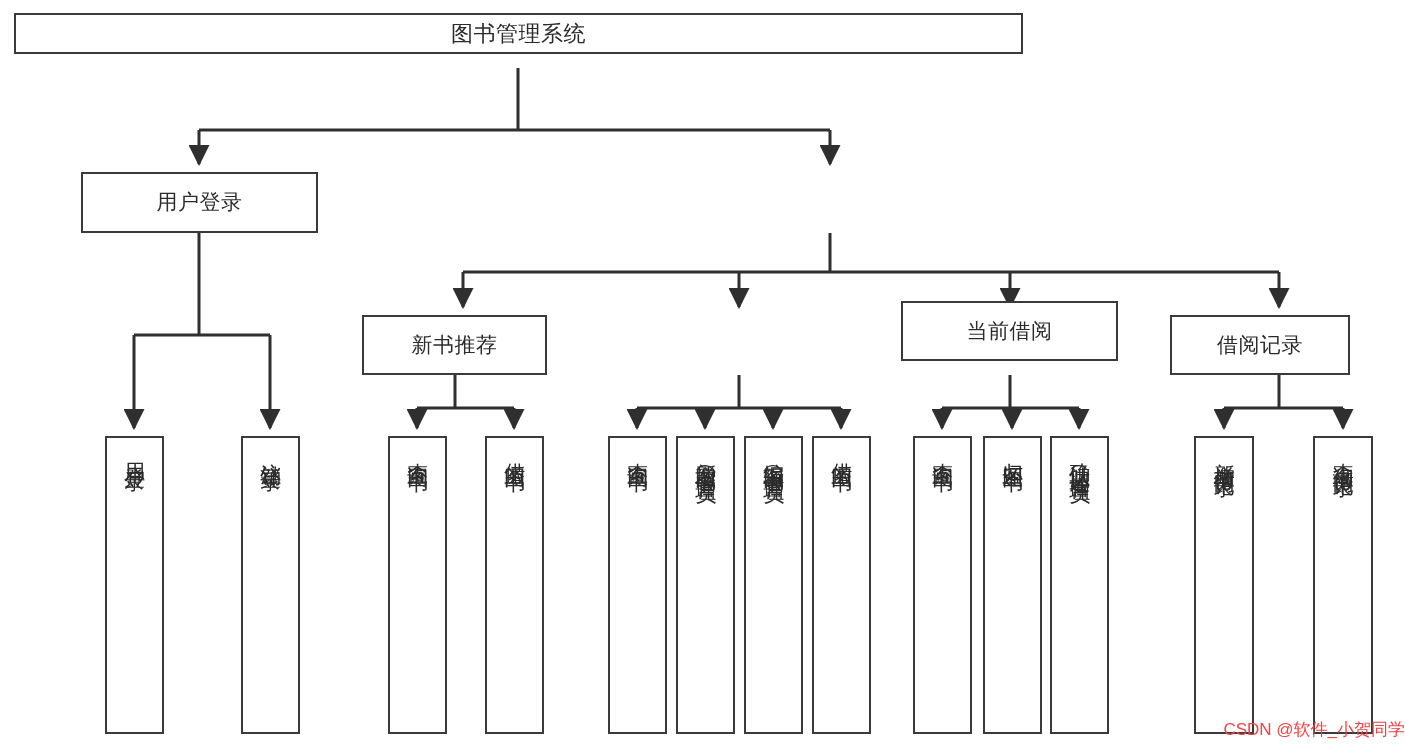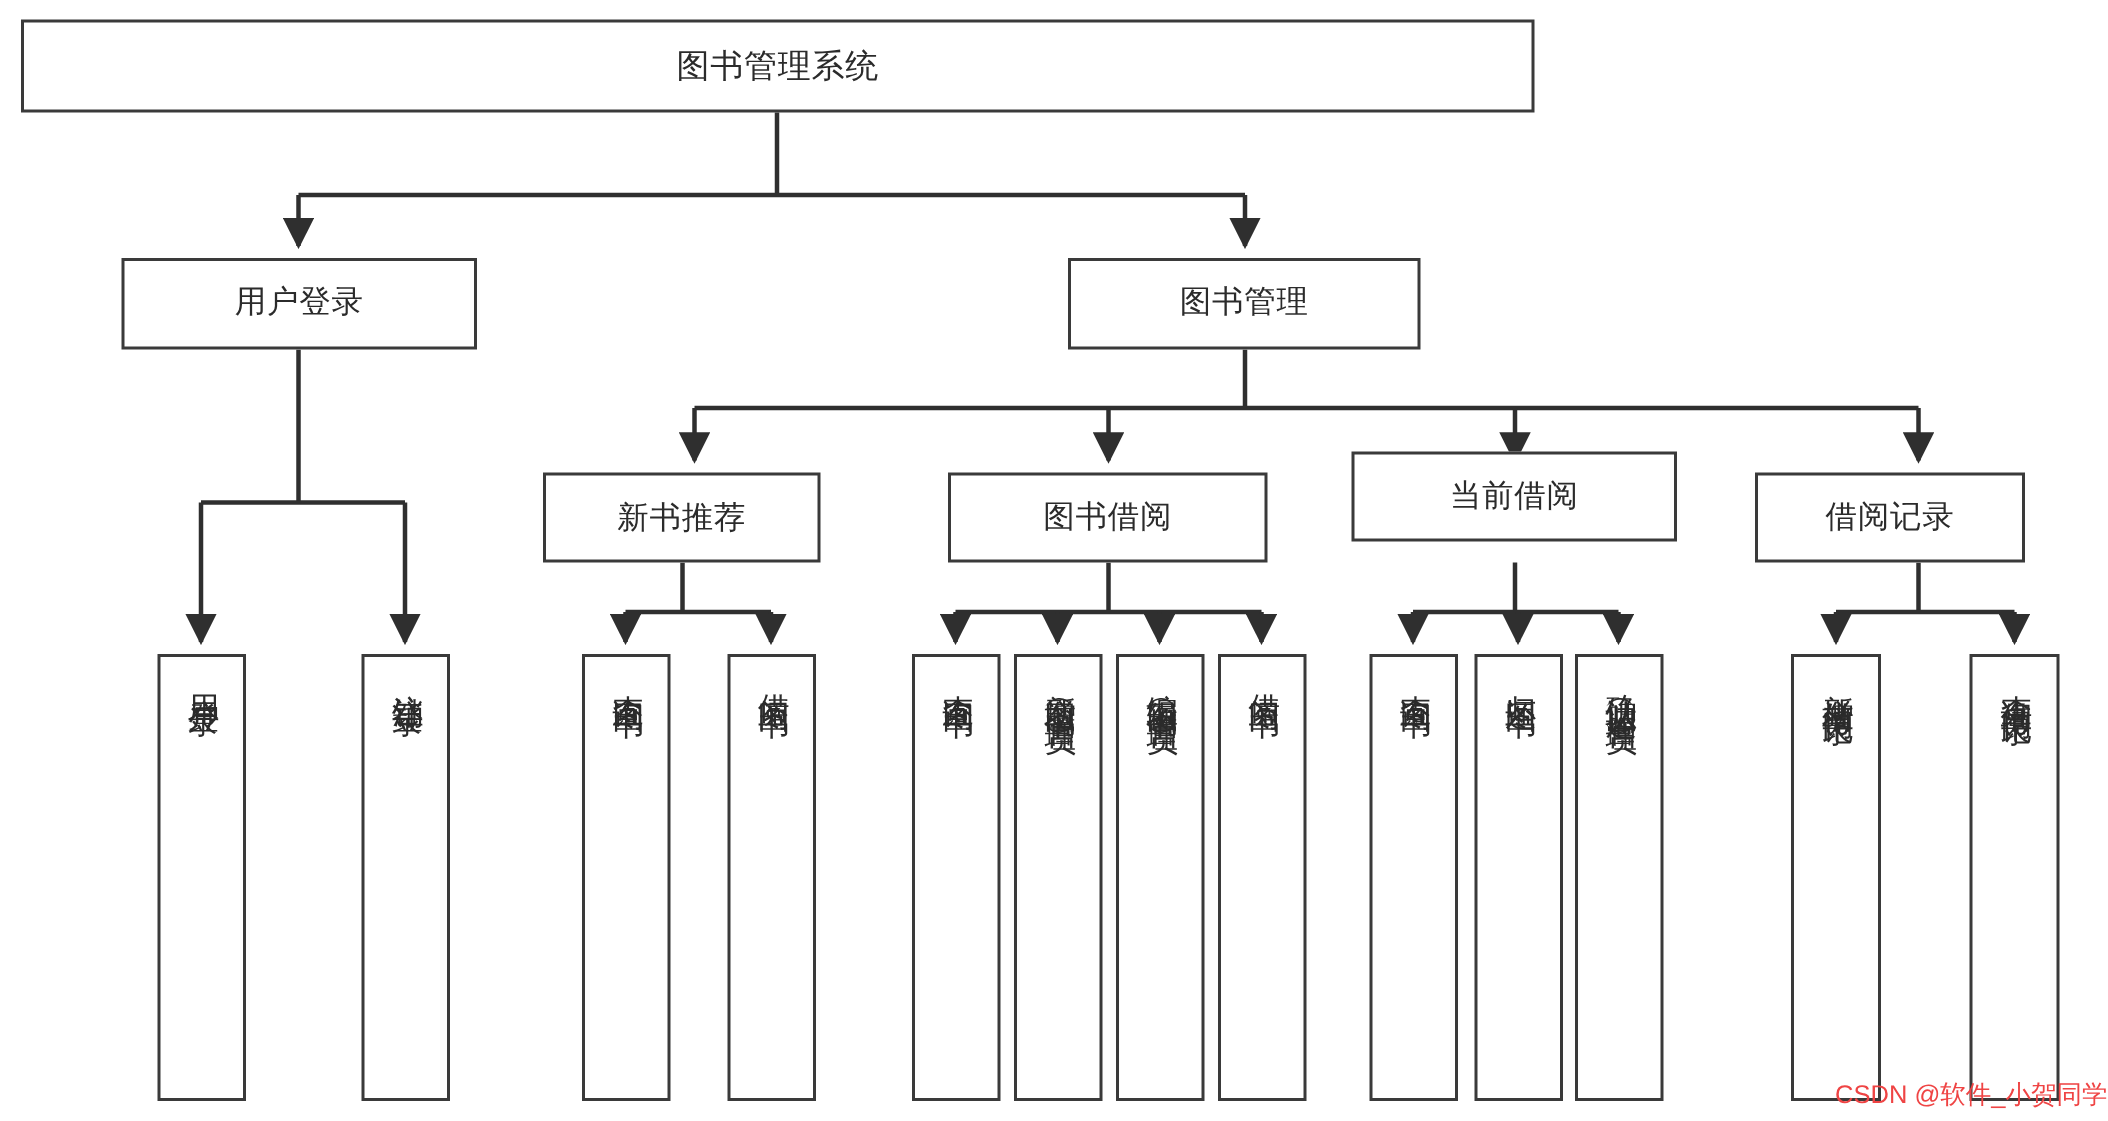--- a/index.html
+++ b/index.html
@@ -122,36 +122,30 @@
       <path d="M 1012 408 L 1012 428" marker-end="url(#arrow)"></path>
       <path d="M 1079 408 L 1079 428" marker-end="url(#arrow)"></path>
 
       <path d="M 1279 375 L 1279 408"></path>
       <path d="M 1224 408 L 1343 408"></path>
       <path d="M 1224 408 L 1224 428" marker-end="url(#arrow)"></path>
       <path d="M 1343 408 L 1343 428" marker-end="url(#arrow)"></path>
     </g>
   </svg>
 
-  <div class="node root horiz" style="left:14px; top:13px; width:1009px; height:62px;">
+  <div class="node root horiz" style="left:14px; top:13px; width:1009px; height:41px;">
     <span class="node-label">图书管理系统</span>
   </div>
 
   <div class="node horiz" style="left:81px; top:172px; width:237px; height:61px;">
     <span class="node-label">用户登录</span>
   </div>
-  <div class="node horiz" style="left:712px; top:172px; width:235px; height:61px;">
-    <span class="node-label">图书管理</span>
-  </div>
 
   <div class="node horiz" style="left:362px; top:315px; width:185px; height:60px;font-family:Liberation Serif, serif;">
     <span class="node-label">新书推荐</span>
-  </div>
-  <div class="node horiz" style="left:632px; top:315px; width:213px; height:60px;">
-    <span class="node-label">图书借阅</span>
   </div>
   <div class="node horiz" style="left:901px; top:301px; width:217px; height:60px;">
     <span class="node-label">当前借阅</span>
   </div>
   <div class="node horiz" style="left:1170px; top:315px; width:180px; height:60px;">
     <span class="node-label">借阅记录</span>
   </div>
 
   <div class="node vert" style="left:105px; top:436px; width:59px; height:298px;">
     <span class="node-label">用户登录</span>

